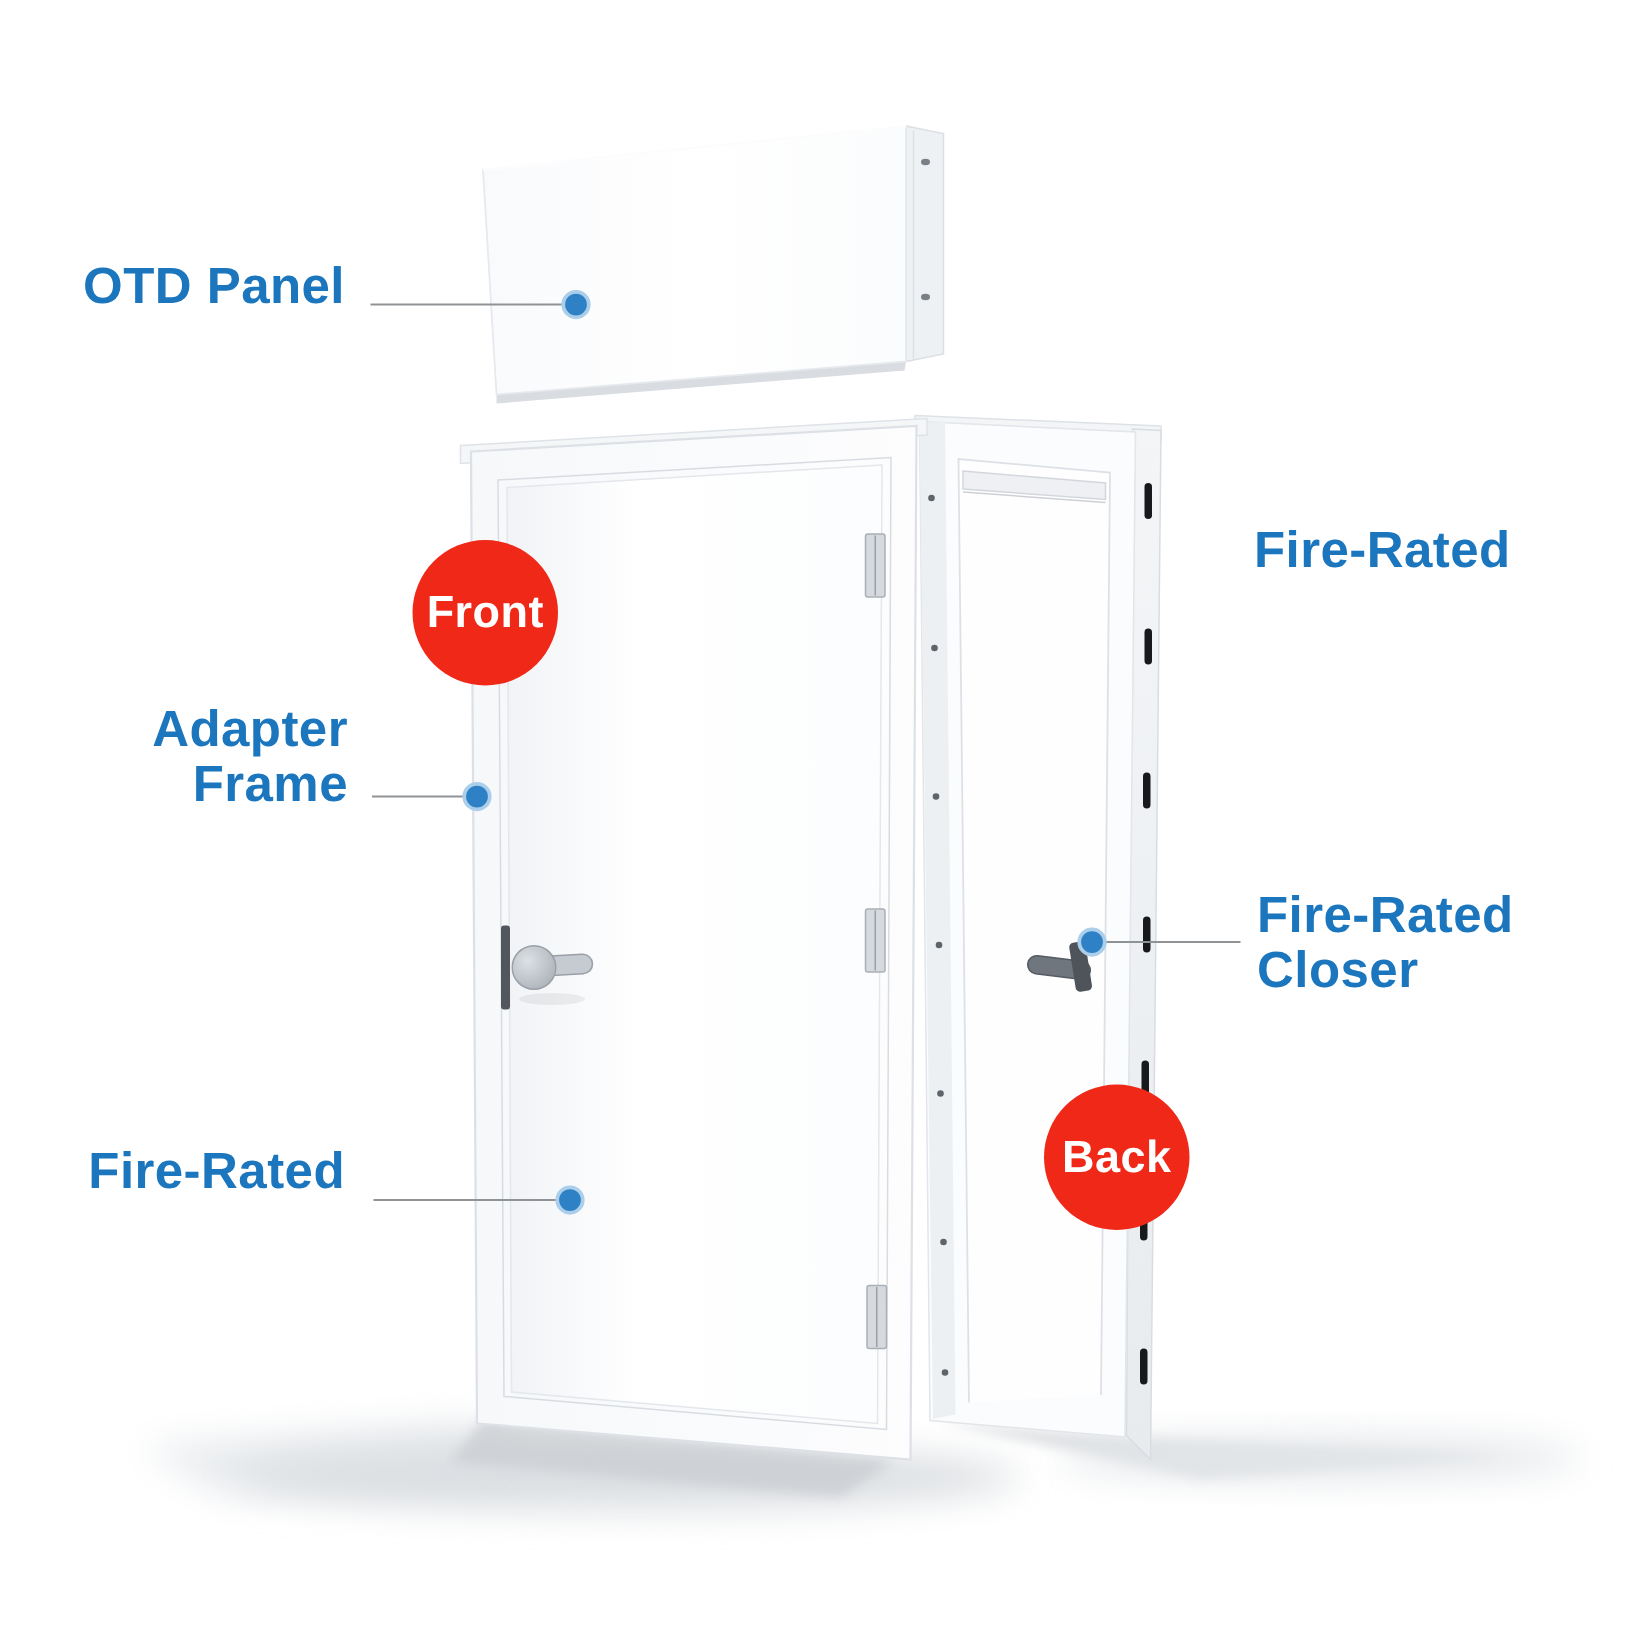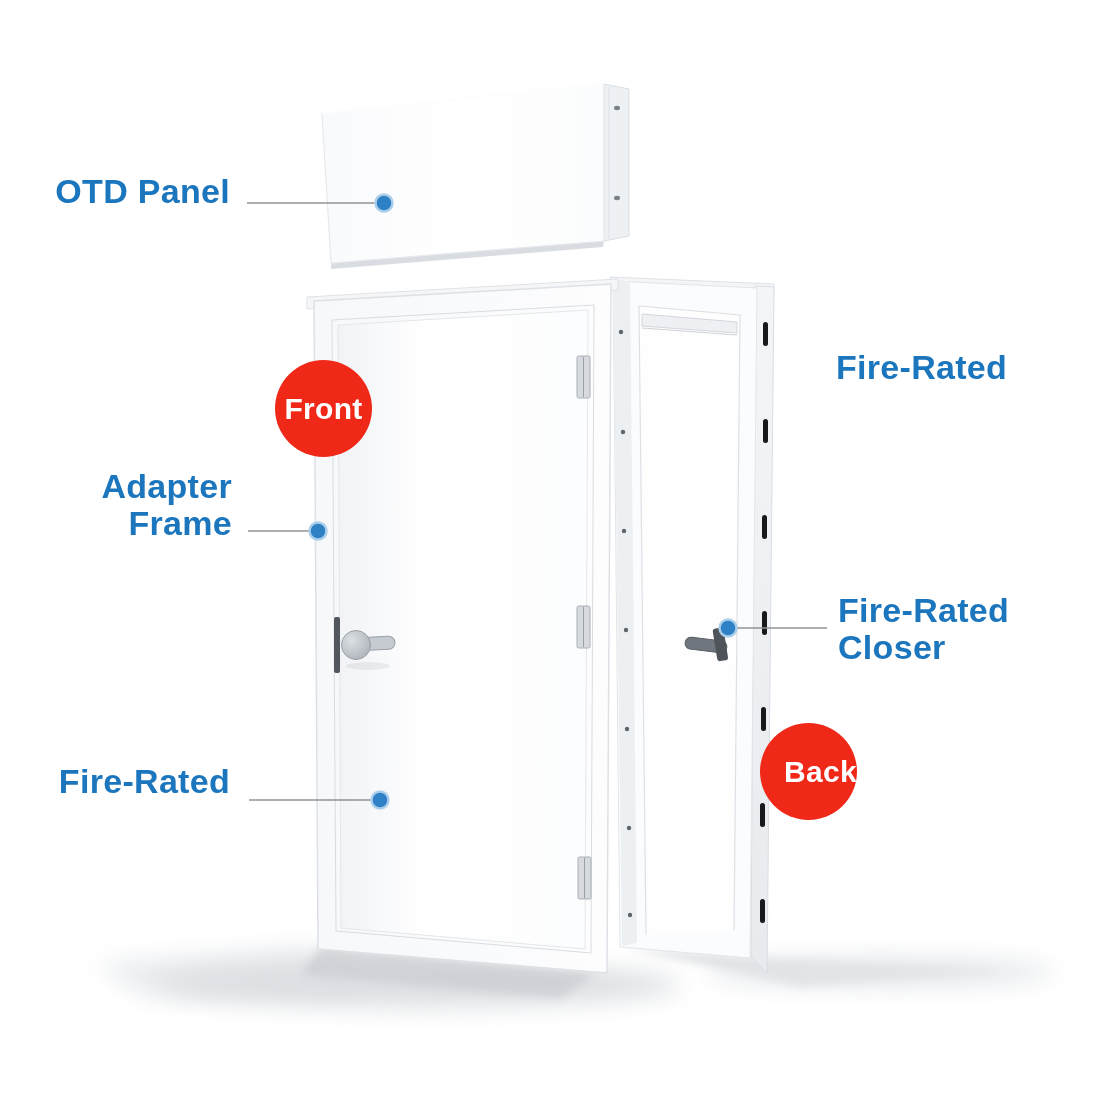--- a/index.html
+++ b/index.html
@@ -22,21 +22,21 @@
     background:var(--badge-red,#F02818);color:#ffffff;
     display:flex;align-items:center;justify-content:center;
     font-weight:700;font-size:30px;letter-spacing:.3px;
   }
   #otd-label{top:173px;width:230px;}
   #adapter-label{top:468px;width:232px;}
   #door-label{top:763px;width:230px;}
   #closer-label{left:836px;top:349px;}
   #handles-label{left:838px;top:592px;}
   #front-badge{left:275px;top:360px;}
-  #back-badge{left:760px;top:723px;justify-content:flex-end;}
+  #back-badge{left:696px;top:723px;}
   .leader{stroke:var(--leader-line-gray,#909396);stroke-width:1.4;}
   .callout-dot{fill:var(--callout-dot-blue,#2E81C4);stroke:#abceea;stroke-width:2.5;}
 </style>
 </head>
 <body>
 
 <div id="stage">
 
 <svg id="illustration" width="1100" height="1100" viewBox="0 0 1100 1100" xmlns="http://www.w3.org/2000/svg">
   <defs>

